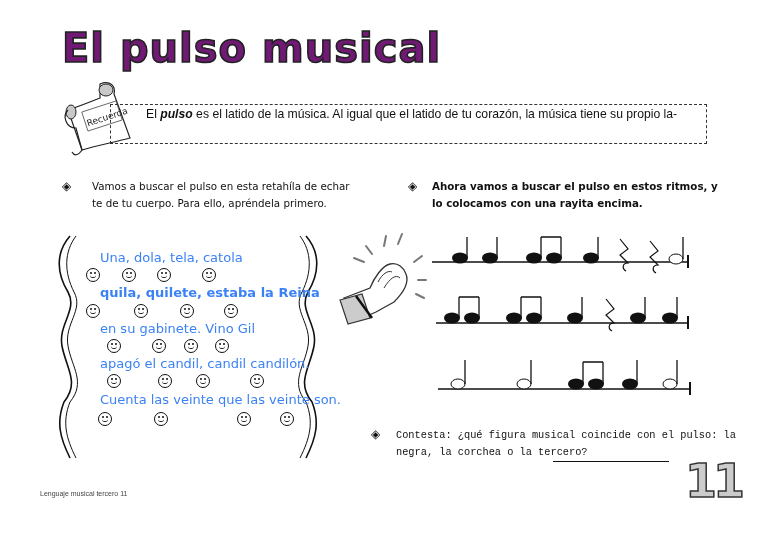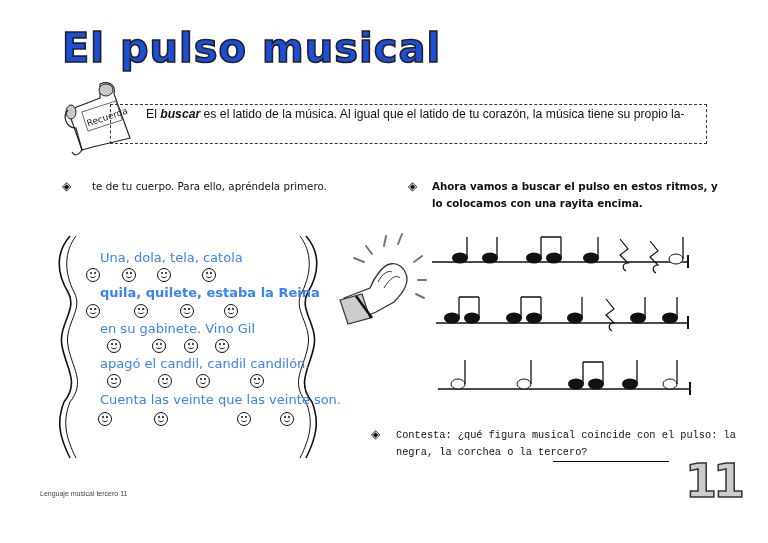--- a/index.html
+++ b/index.html
@@ -1,18 +1,18 @@
 <!DOCTYPE html>
 <html><head>
 <meta charset="utf-8">
 <style>
   html, body { margin:0; padding:0; background:#fff; }
   body { width:768px; height:543px; position:relative; overflow:hidden; font-family:"DejaVu Sans", sans-serif; color:#111; }
   .abs { position:absolute; }
-  .title { left:62px; top:28px; font-family:"DejaVu Sans", sans-serif; font-weight:bold; font-size:40px; letter-spacing:1px; color:#1d4ed8; -webkit-text-stroke:1.6px #222; line-height:1; }
+  .title { left:62px; top:28px; font-family:"DejaVu Sans", sans-serif; font-weight:bold; font-size:40px; letter-spacing:1px; color:#701a75; -webkit-text-stroke:1.6px #222; line-height:1; }
   .recuerda-box { left:110px; top:104px; width:595px; height:38px; border:1px dashed #333; border-top-style:dashed; }
   .recuerda-text { left:120px; top:106px; width:582px; font-family:"Liberation Sans", sans-serif; font-size:12.2px; line-height:17px; color:#111; }
   .recuerda-text .l1 { display:block; padding-left:26px; }
   .recuerda-text b { font-style:italic; font-weight:bold; }
   .instr { font-family:"DejaVu Sans", sans-serif; font-size:10.3px; line-height:17px; color:#111; }
   .diamond { font-size:12px; line-height:17px; }
   .verse { left:100px; font-family:"DejaVu Sans", sans-serif; font-size:13px; color:#3b82f6; white-space:nowrap; }
   .smiley { position:absolute; width:12px; height:12px; border:1.3px solid #111; border-radius:50%; }
   .smiley::before { content:""; position:absolute; left:3px; top:3px; width:2px; height:2px; background:#111; border-radius:50%; box-shadow:4px 0 0 #111; }
   .smiley::after { content:""; position:absolute; left:2.5px; top:5px; width:6px; height:3px; border-bottom:1.3px solid #111; border-radius:0 0 6px 6px; }
@@ -29,25 +29,26 @@
   <path d="M40 4 C50 0,56 6,54 14 L70 58 C55 62,35 66,22 70 L8 30 C20 26,30 22,40 18 Z" fill="#fff" stroke="#222" stroke-width="1.2"></path>
   <ellipse cx="46" cy="10" rx="7" ry="6" fill="#c8c8c8" stroke="#222"></ellipse>
   <ellipse cx="11" cy="32" rx="5" ry="7" fill="#c8c8c8" stroke="#222"></ellipse>
   <path d="M8 30 C2 36,6 48,16 48 L22 70 C18 76,14 76,12 72" fill="none" stroke="#222" stroke-width="1.2"></path>
   <rect x="24" y="26" width="36" height="20" fill="none" stroke="#555" stroke-width="0.8" transform="rotate(-18 42 36)"></rect>
 </svg>
 <div class="abs" style="left:86px;top:112px;font-family:'DejaVu Sans',sans-serif;font-size:9px;transform:rotate(-18deg);color:#222;">Recuerda</div>
 
 <div class="abs recuerda-box"></div>
 <div class="abs recuerda-text">
-  <span class="l1"><span>El </span><b>buscar</b><span> es el latido de la música. Al igual que el latido de tu corazón, la música tiene su propio la-</span></span>
+  <span class="l1"><span>El </span><b>pulso</b><span> es el latido de la música. Al igual que el latido de tu corazón, la música tiene su propio la-</span></span>
 </div>
 
 <div class="abs diamond" style="left:62px;top:178px;">◈</div>
 <div class="abs instr" style="left:92px;top:178px;">
+  <div>Vamos a buscar el pulso en esta retahíla de echar</div>
   <div>te de tu cuerpo. Para ello, apréndela primero.</div>
 </div>
 
 <div class="abs diamond" style="left:408px;top:178px;">◈</div>
 <div class="abs instr" style="left:432px;top:178px;font-weight:bold;">
   <div>Ahora vamos a buscar el pulso en estos ritmos, y</div>
   <div>lo colocamos con una rayita encima.</div>
 </div>
 
 <svg class="abs" style="left:56px;top:232px;" width="270" height="230">

